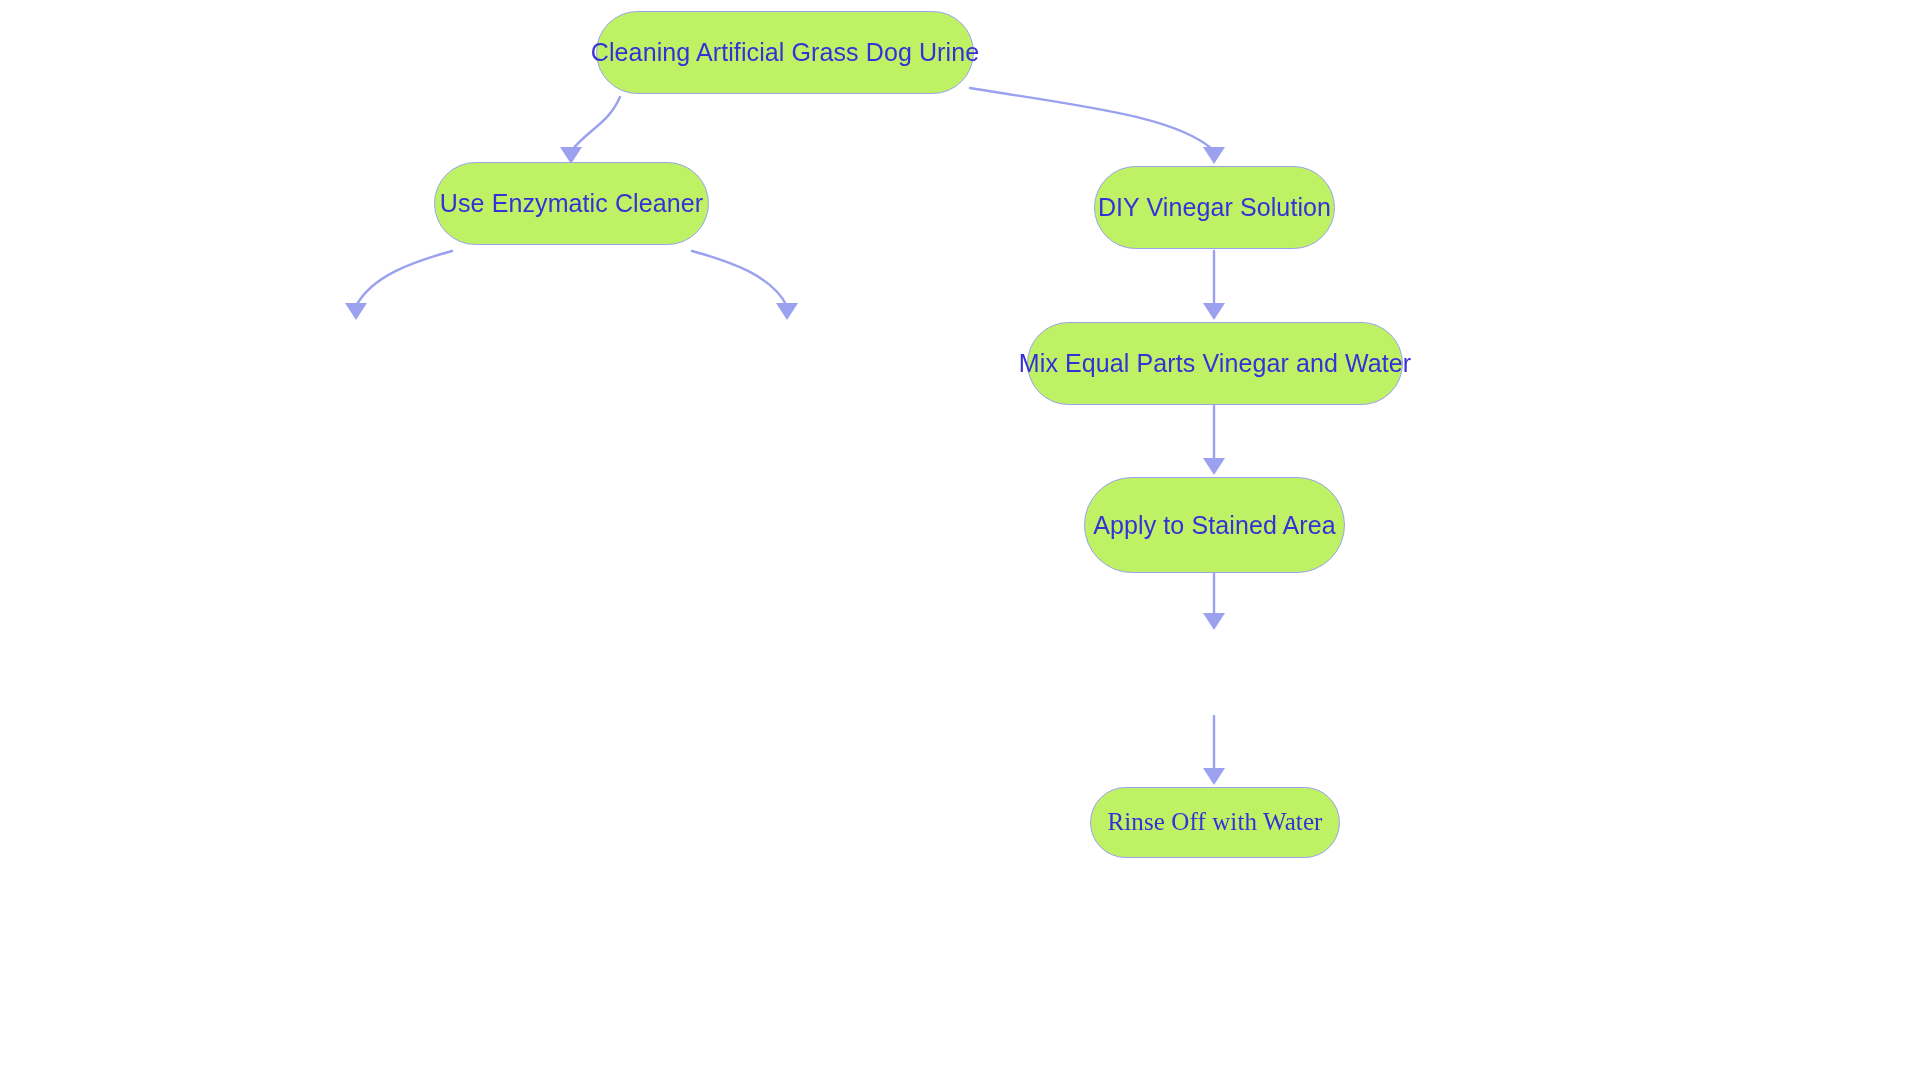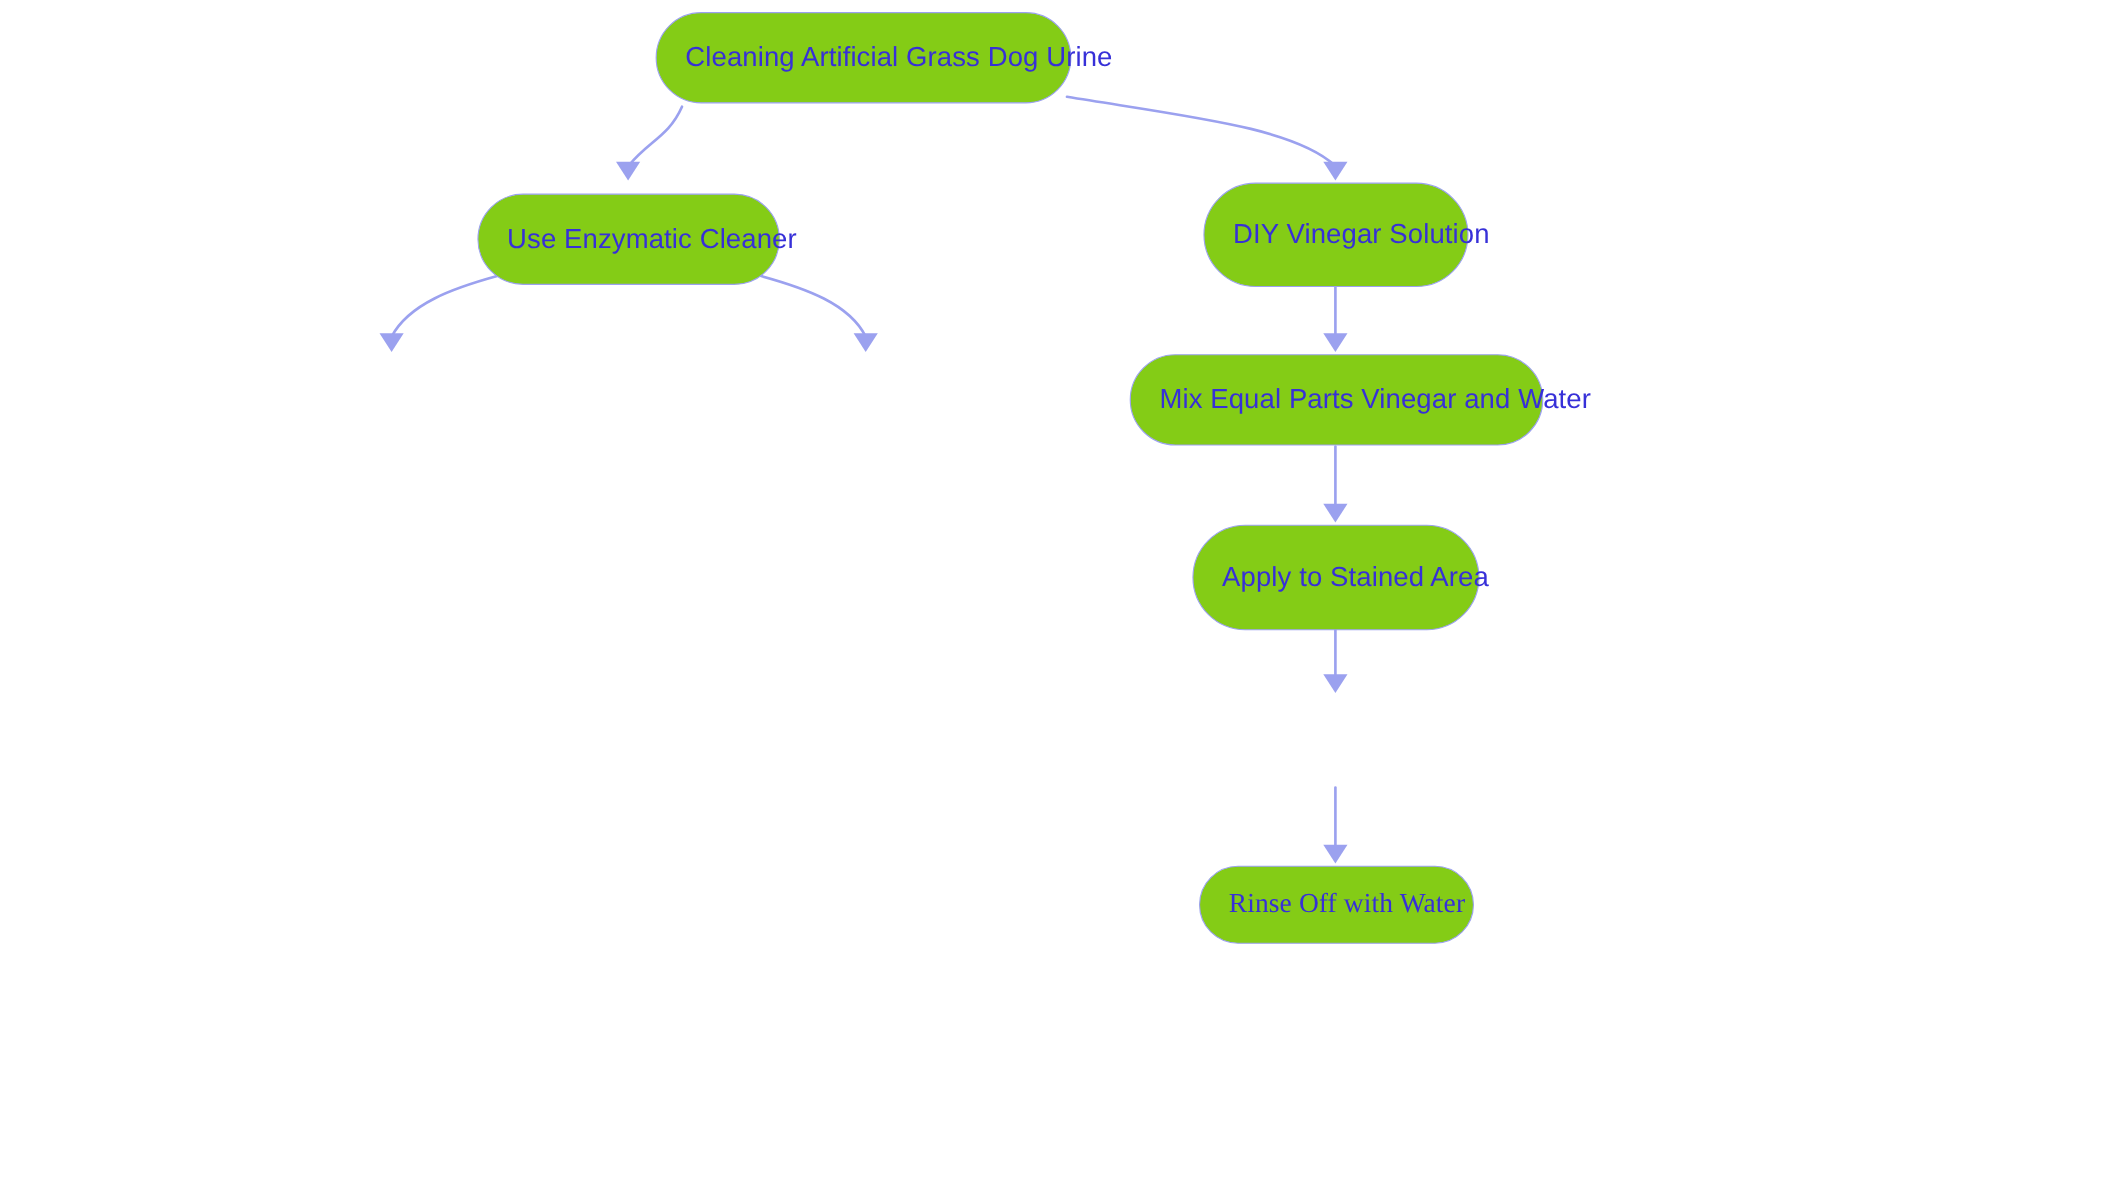--- a/index.html
+++ b/index.html
@@ -25,25 +25,26 @@
     position: absolute;
     left: 0;
     top: 0;
     width: 1920px;
     height: 1083px;
     pointer-events: none;
   }
   .flow-node {
     position: absolute;
     box-sizing: border-box;
-    background: #84cc16;
+    background: #bef264;
     border: 1.6px solid #9ba1ef;
     border-radius: 999px;
     display: flex;
     align-items: center;
+    justify-content: center;
     text-align: center;
     color: #3730d8;
     font-size: 25px;
     line-height: 1.15;
     letter-spacing: 0.1px;
     white-space: nowrap;
     padding: 0 26px;
     z-index: 2;
   }
 </style>
@@ -81,24 +82,24 @@
         <polygon points="1203,613 1225,613 1214,630" fill="#9ba1ef"></polygon>
       </g>
       <g>
         <path d="M 1214 716 L 1214 771" fill="none" stroke="#9ba1ef" stroke-width="2.4" stroke-linecap="round"></path>
         <polygon points="1203,768 1225,768 1214,785" fill="#9ba1ef"></polygon>
       </g>
     </svg>
 <div class="flow-node" style="left: 596px; top: 11px; width: 378px; height: 83px;">
       <span>Cleaning Artificial Grass Dog Urine</span>
     </div>
-    <div class="flow-node" style="left: 434px; top: 176px; width: 275px; height: 83px;">
+    <div class="flow-node" style="left: 434px; top: 162px; width: 275px; height: 83px;">
       <span>Use Enzymatic Cleaner</span>
     </div>
-    <div class="flow-node" style="left: 1094px; top: 166px; width: 241px; height: 95px;">
+    <div class="flow-node" style="left: 1094px; top: 166px; width: 241px; height: 83px;">
       <span>DIY Vinegar Solution</span>
     </div>
     <div class="flow-node" style="left: 1027px; top: 322px; width: 376px; height: 83px;">
       <span>Mix Equal Parts Vinegar and Water</span>
     </div>
     <div class="flow-node" style="left: 1084px; top: 477px; width: 261px; height: 96px;">
       <span>Apply to Stained Area</span>
     </div>
     <div class="flow-node" style="left: 1090px; top: 787px; width: 250px; height: 71px; font-family: Liberation Serif, serif;">
       <span>Rinse Off with Water</span>

